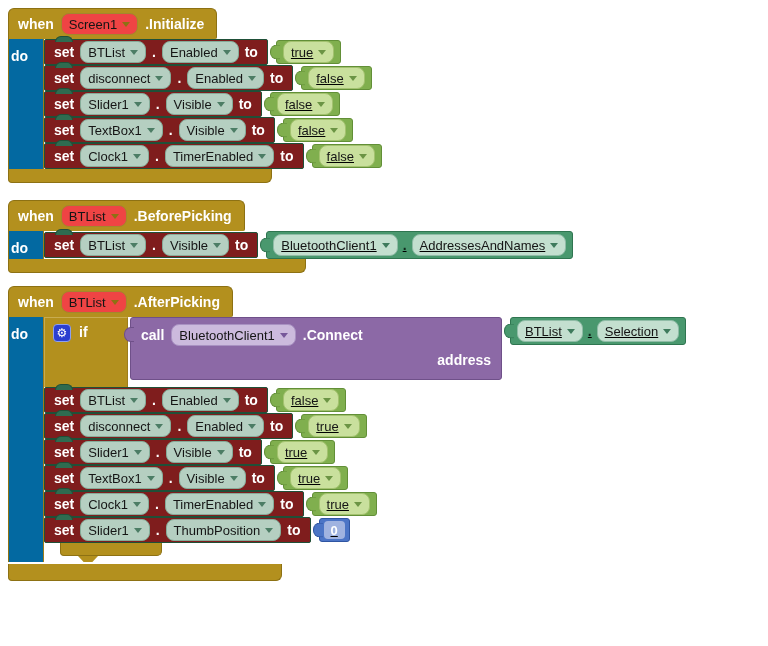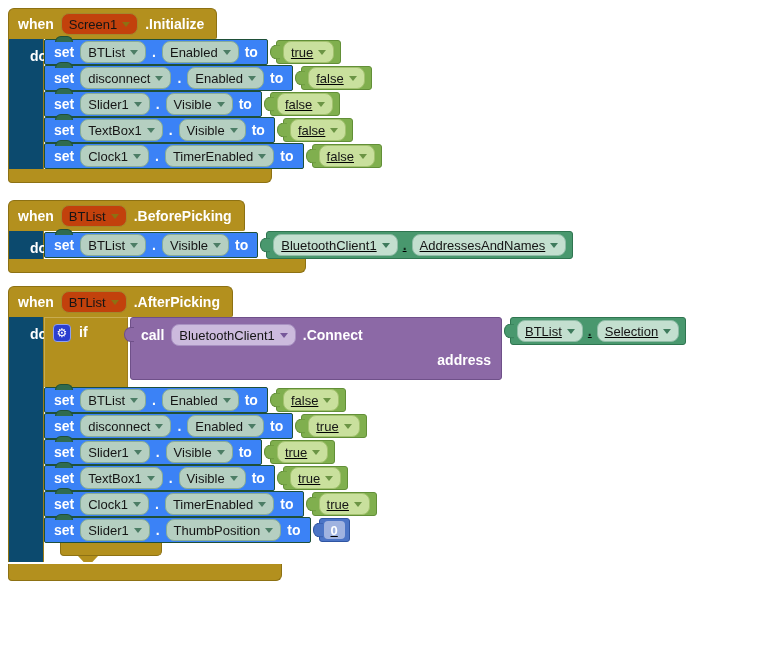--- a/index.html
+++ b/index.html
@@ -16,39 +16,39 @@
   .pill-txt { line-height:1; }
   .dd { width:0; height:0; border-left:4px solid transparent; border-right:4px solid transparent; border-top:5px solid #555; margin-top:1px; }
 
   
   .event-header {
     display:inline-flex; align-items:center; gap:7px;
     background:#B3901E; border:1px solid #8D7113; border-bottom:none;
     border-radius:6px 6px 2px 0; padding:4px 12px 4px 9px; height:22px;
     position:relative; z-index:2;
   }
-  .p-gold { background:#c2410c; border:1px solid #A4872C; }
+  .p-gold { background:#ef4444; border:1px solid #A4872C; }
   .dd-gold { border-top-color:#8D7113; }
   .event-body { display:flex; align-items:stretch; }
   .do-col {
-    width:36px; flex:0 0 36px; background:#0c4a6e;
+    width:36px; flex:0 0 36px; background:#0369a1;
     border-left:1px solid #8D7113; border-right:1px solid #9C7D1A;
-    padding:8px 0 0 21px; box-sizing:border-box;
+    padding:8px 0 0 2px; box-sizing:border-box;
   }
   .event-footer {
     background:#B3901E; border:1px solid #8D7113; border-top:none;
     height:13px; border-radius:0 0 6px 4px; position:relative; z-index:0;
   }
   .stmts { display:flex; flex-direction:column; align-items:flex-start; }
 
   
   .row { display:flex; align-items:center; position:relative; }
   .set-block {
     position:relative; display:flex; align-items:center; gap:6px;
-    background:#3b82f6; border:1px solid #1F5038; border-radius:2px;
+    background:#7f1d1d; border:1px solid #1F5038; border-radius:2px;
     padding:0 9px; height:26px; box-sizing:border-box;
   }
   .set-block::before { 
     content:""; position:absolute; top:-4px; left:10px; width:16px; height:5px;
     background:#2F6B50; border:1px solid #1F5038; border-bottom:none;
     border-radius:7px 7px 0 0; z-index:3;
   }
   .p-set { background:#B5CFC1; border:1px solid #86AC99; }
   .dd-set { border-top-color:#4C7D65; }
 

